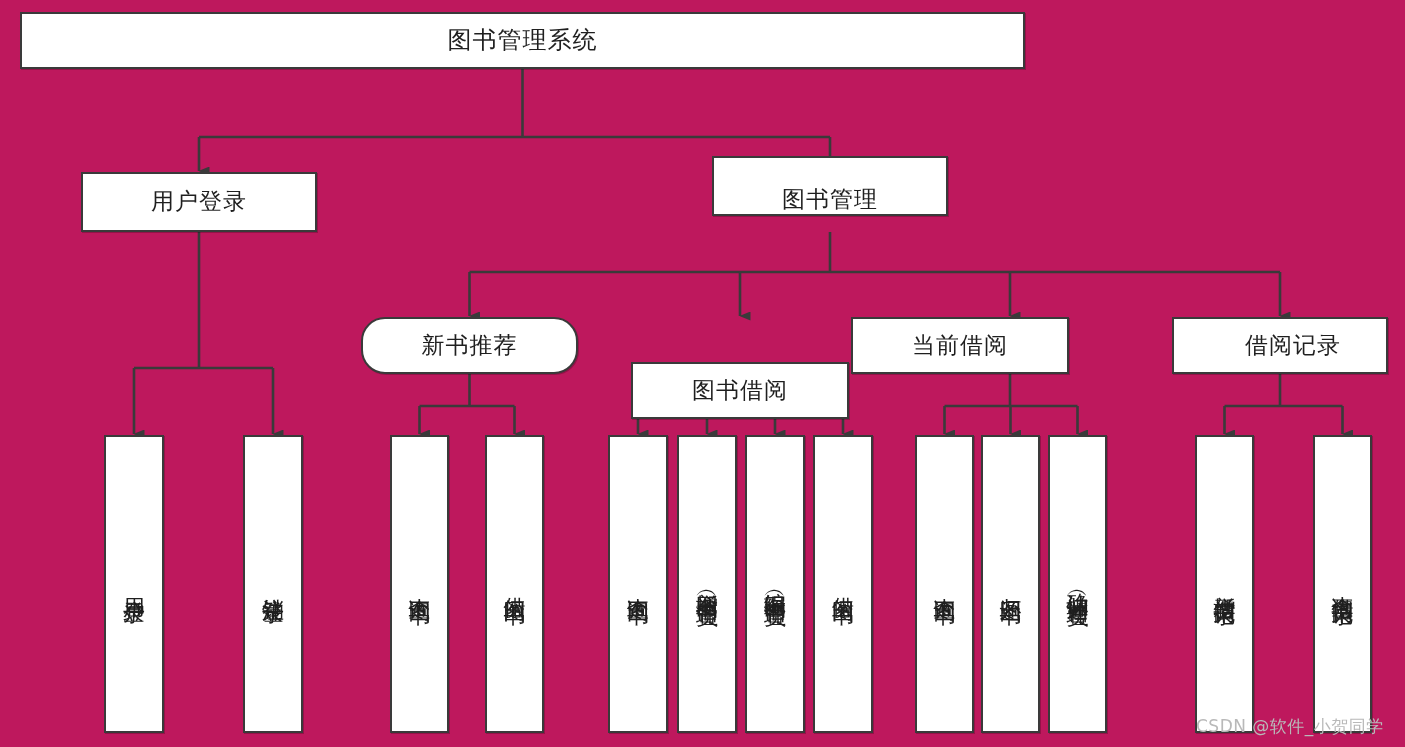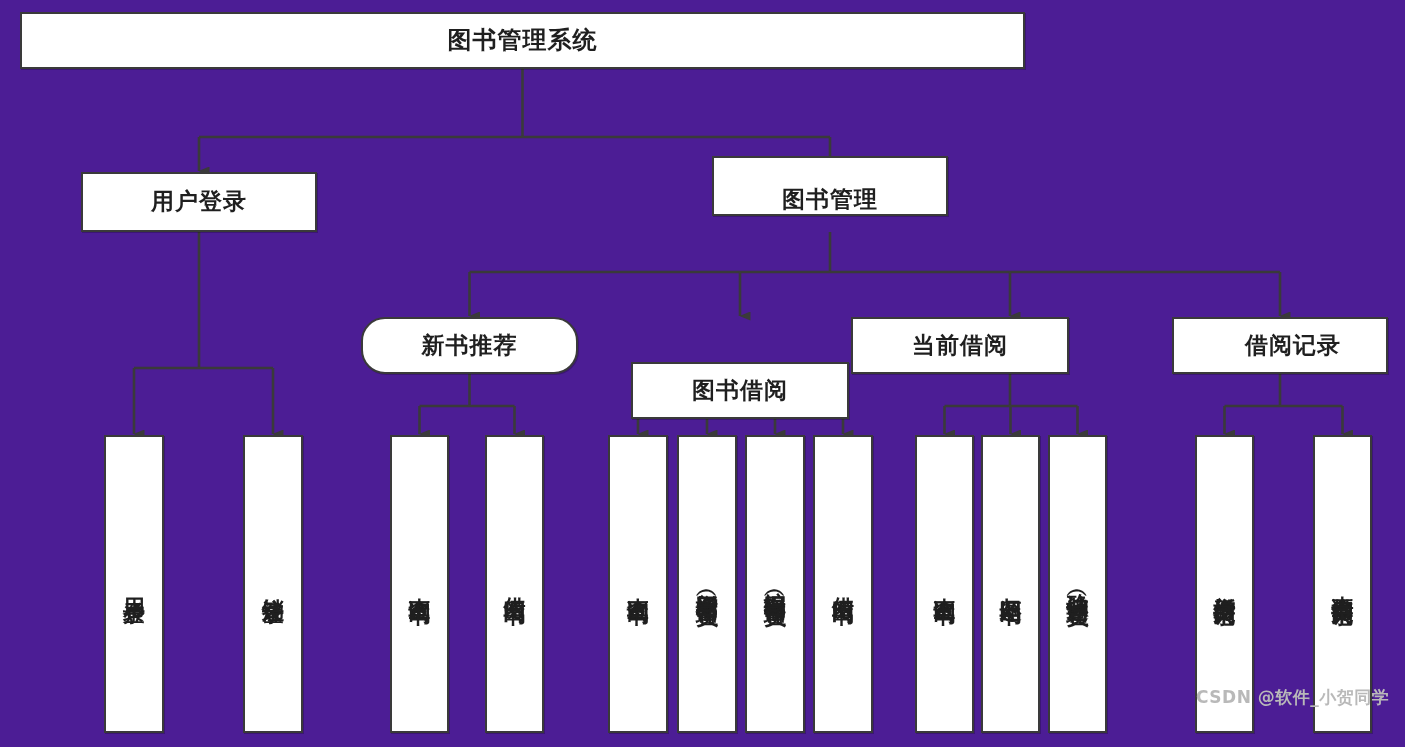--- a/index.html
+++ b/index.html
@@ -8,23 +8,22 @@
     padding: 0;
     background: #ffffff;
   }
   body {
     font-family: "DejaVu Sans", "Liberation Sans", sans-serif;
   }
   #diagram-root {
     position: relative;
     width: 1405px;
     height: 747px;
-    background: #4c1d95;
+    background: #be185d;
     overflow: hidden;
-    font-weight: bold;
   }
   #edge-layer {
     position: absolute;
     left: 0;
     top: 0;
     width: 1405px;
     height: 747px;
     pointer-events: none;
   }
   .node {
@@ -168,14 +167,14 @@
       <div class="node vert" style="left: 1048px; top: 435px; width: 59px; height: 298px;">
         <span class="vtext">确认归还（管理员）</span>
       </div>
       <div class="node vert" style="left: 1195px; top: 435px; width: 59px; height: 298px;">
         <span class="vtext">新增借阅记录</span>
       </div>
       <div class="node vert" style="left: 1313px; top: 435px; width: 59px; height: 298px;">
         <span class="vtext">查询借阅记录</span>
       </div>
     </div>
-  <div class="watermark" style="left:1196px; top:686px;">CSDN @软件_小贺同学</div>
+  <div class="watermark" style="left:1196px; top:715px;">CSDN @软件_小贺同学</div>
 </div>
 
 </body></html>

